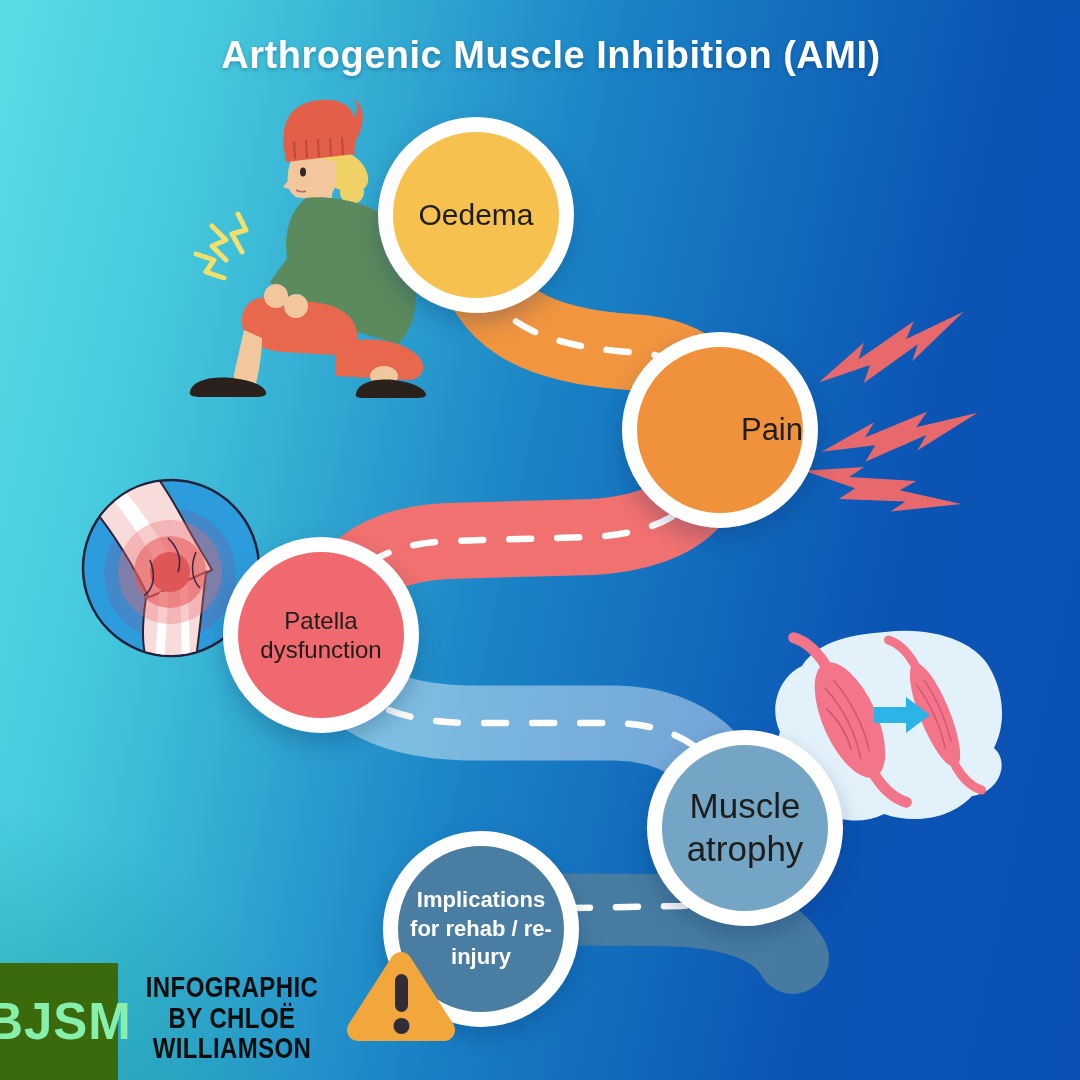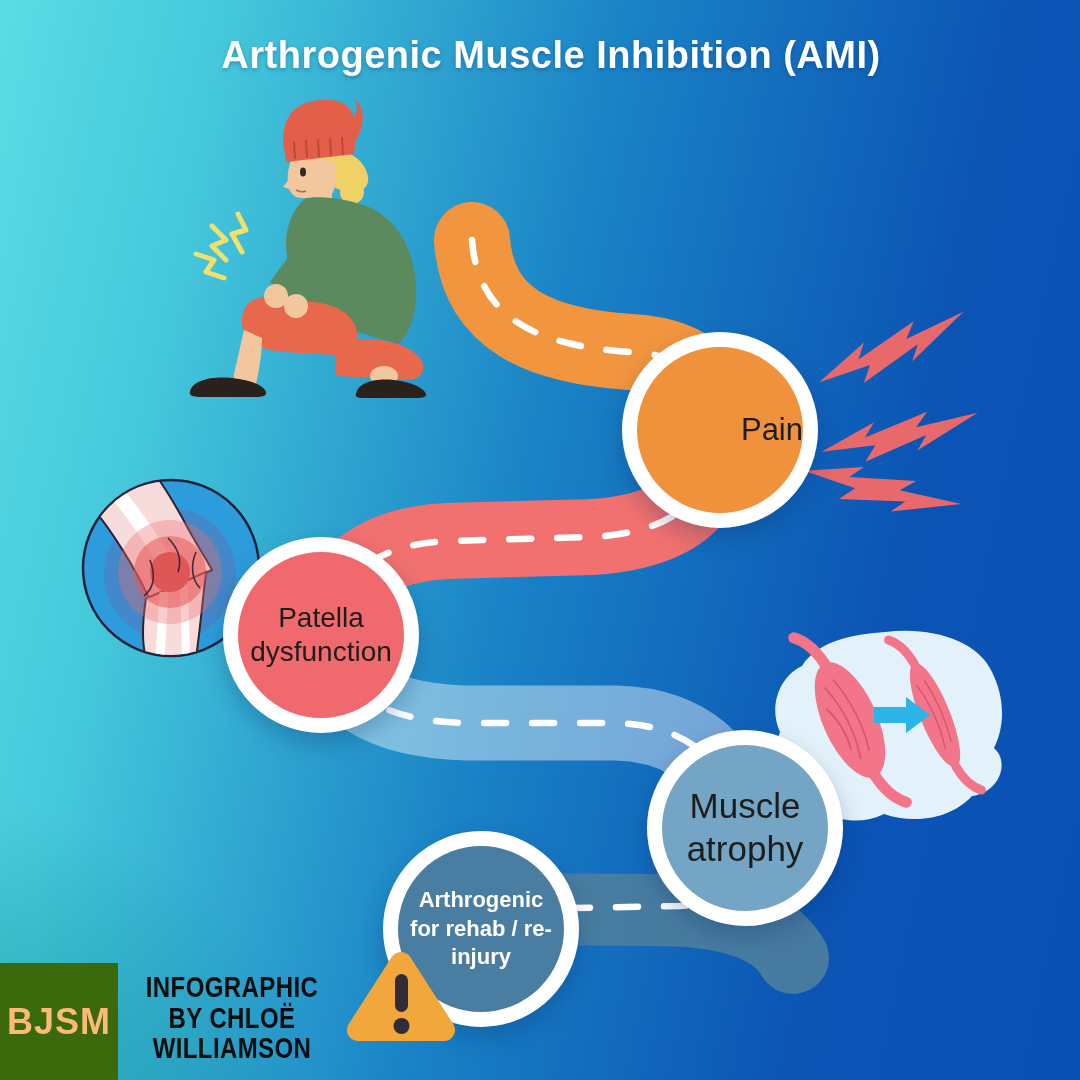--- a/index.html
+++ b/index.html
@@ -15,27 +15,27 @@
     text-shadow:0 2px 4px rgba(5,30,80,.3);padding-left:11px;}
   .node{position:absolute;z-index:2;width:166px;height:166px;border:15px solid #fff;border-radius:50%;
     display:flex;align-items:center;justify-content:center;text-align:center;
     box-shadow:0 10px 22px rgba(8,40,90,.25);}
   .node-label{color:#1D1D1B;line-height:1.22;}
   .node-oedema{left:378px;top:117px;background:#F6C14E;}
   .node-oedema .node-label{font-size:30px;}
   .node-pain{left:622px;top:332px;background:#F0913C;justify-content:flex-end;}
   .node-pain .node-label{font-size:31px;}
   .node-patella{left:223px;top:537px;background:#F0696E;}
-  .node-patella .node-label{font-size:28px;width:158px;}
+  .node-patella .node-label{font-size:24px;width:158px;}
   .node-atrophy{left:647px;top:730px;background:#74A5C4;}
   .node-atrophy .node-label{font-size:35px;width:140px;}
   .node-implications{left:383px;top:831px;background:#4A7DA2;}
   .node-implications .node-label{font-size:22px;font-weight:700;color:#fff;width:148px;line-height:1.3;}
   .bjsm{position:absolute;left:0;top:963px;width:118px;height:117px;background:#3A6A0C;z-index:2;
-    display:flex;align-items:center;justify-content:center;color:#fdba74;font-weight:700;font-size:36px;letter-spacing:1px;}
+    display:flex;align-items:center;justify-content:center;color:#86efac;font-weight:700;font-size:51px;letter-spacing:1px;}
   .credit{position:absolute;left:122px;top:972px;width:220px;z-index:2;text-align:center;}
   .credit-inner{transform:scaleX(0.8);transform-origin:center top;color:#0D0D0D;
     font-weight:800;font-size:30px;line-height:1.02;letter-spacing:.5px;}
 </style>
 </head>
 <body>
 
 <div class="canvas">
 
   <svg class="scene" width="1080" height="1080" viewBox="0 0 1080 1080">
@@ -142,31 +142,34 @@
 
     <g fill="#E7696B">
       <path transform="translate(810,358) rotate(-20)" d="M 0 26 L 56 4 L 45 18 L 110 1 L 97 15 L 160 9 L 95 38 L 106 24 L 42 42 L 54 27 Z"></path>
       <path transform="translate(818,426) rotate(-8)" d="M 0 26 L 56 4 L 45 18 L 110 1 L 97 15 L 160 9 L 95 38 L 106 24 L 42 42 L 54 27 Z"></path>
       <path transform="translate(812,446) rotate(18)" d="M 0 26 L 56 4 L 45 18 L 110 1 L 97 15 L 160 9 L 95 38 L 106 24 L 42 42 L 54 27 Z"></path>
     </g>
   </svg>
 
   <h1 class="title">Arthrogenic Muscle Inhibition (AMI)</h1>
 
+  <div class="node node-oedema">
+    <span class="node-label">Oedema</span>
+  </div>
   <div class="node node-pain">
     <span class="node-label">Pain</span>
   </div>
   <div class="node node-patella">
     <span class="node-label">Patella dysfunction</span>
   </div>
   <div class="node node-atrophy">
     <span class="node-label">Muscle atrophy</span>
   </div>
   <div class="node node-implications">
-    <span class="node-label">Arthrogenic for rehab / re-injury</span>
+    <span class="node-label">Implications for rehab / re-injury</span>
   </div>
 
   <svg class="overlay" style="left:330px;top:935px;" width="140" height="120" viewBox="330 935 140 120">
     <polygon points="401,963 358,1030 444,1030" fill="#F1A73B" stroke="#F1A73B" stroke-width="22" stroke-linejoin="round"></polygon>
     <rect x="395" y="974" width="13" height="38" rx="6.5" fill="#322C38"></rect>
     <circle cx="401.5" cy="1026" r="8" fill="#322C38"></circle>
   </svg>
 
   <div class="bjsm">
     <span>BJSM</span>

